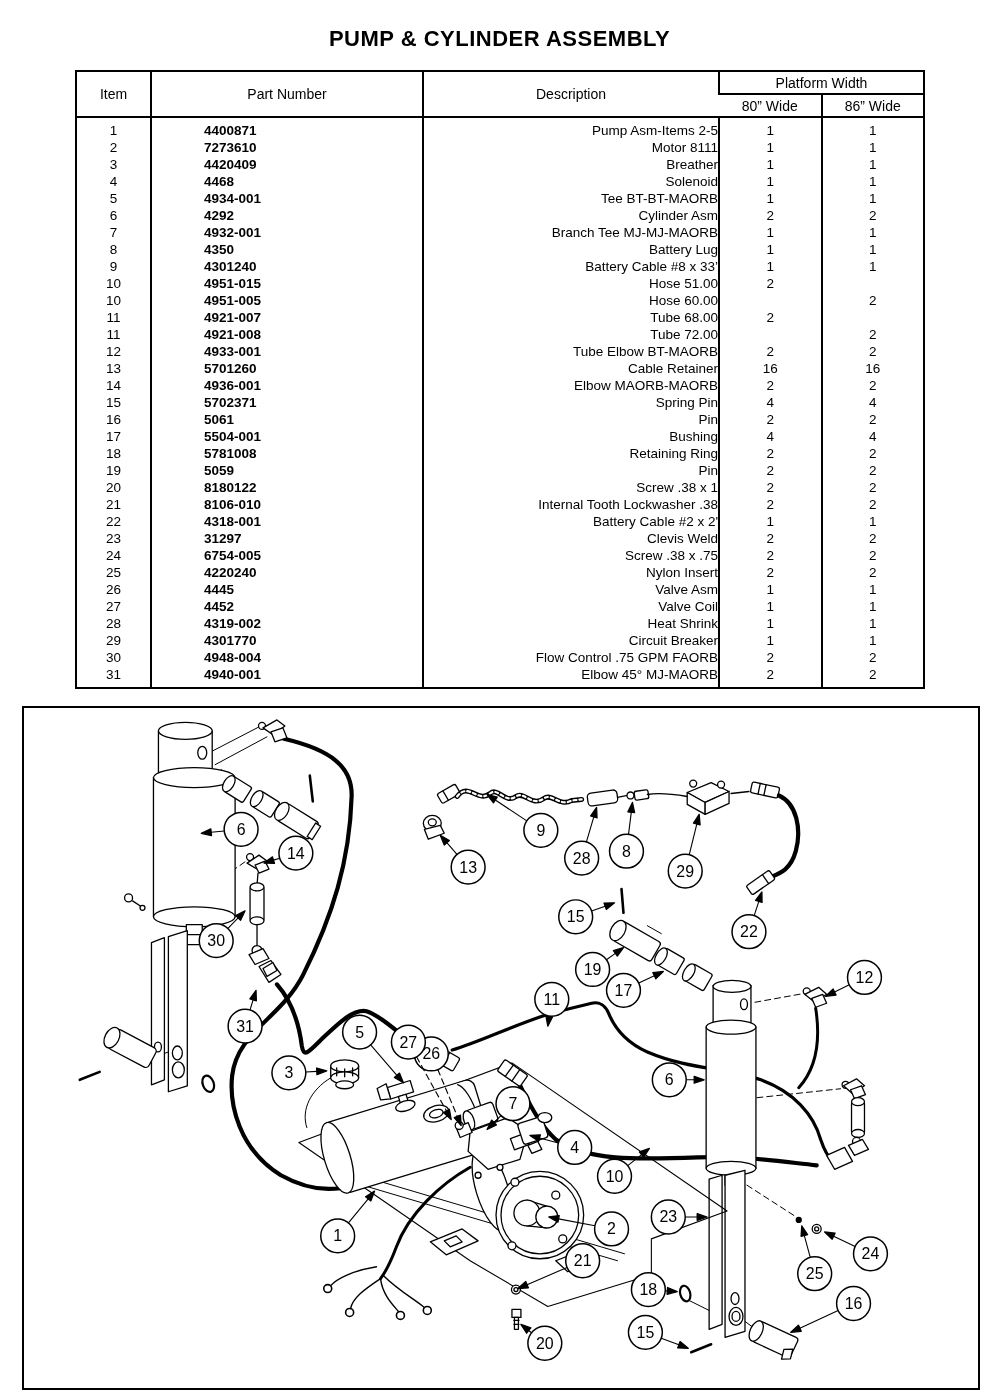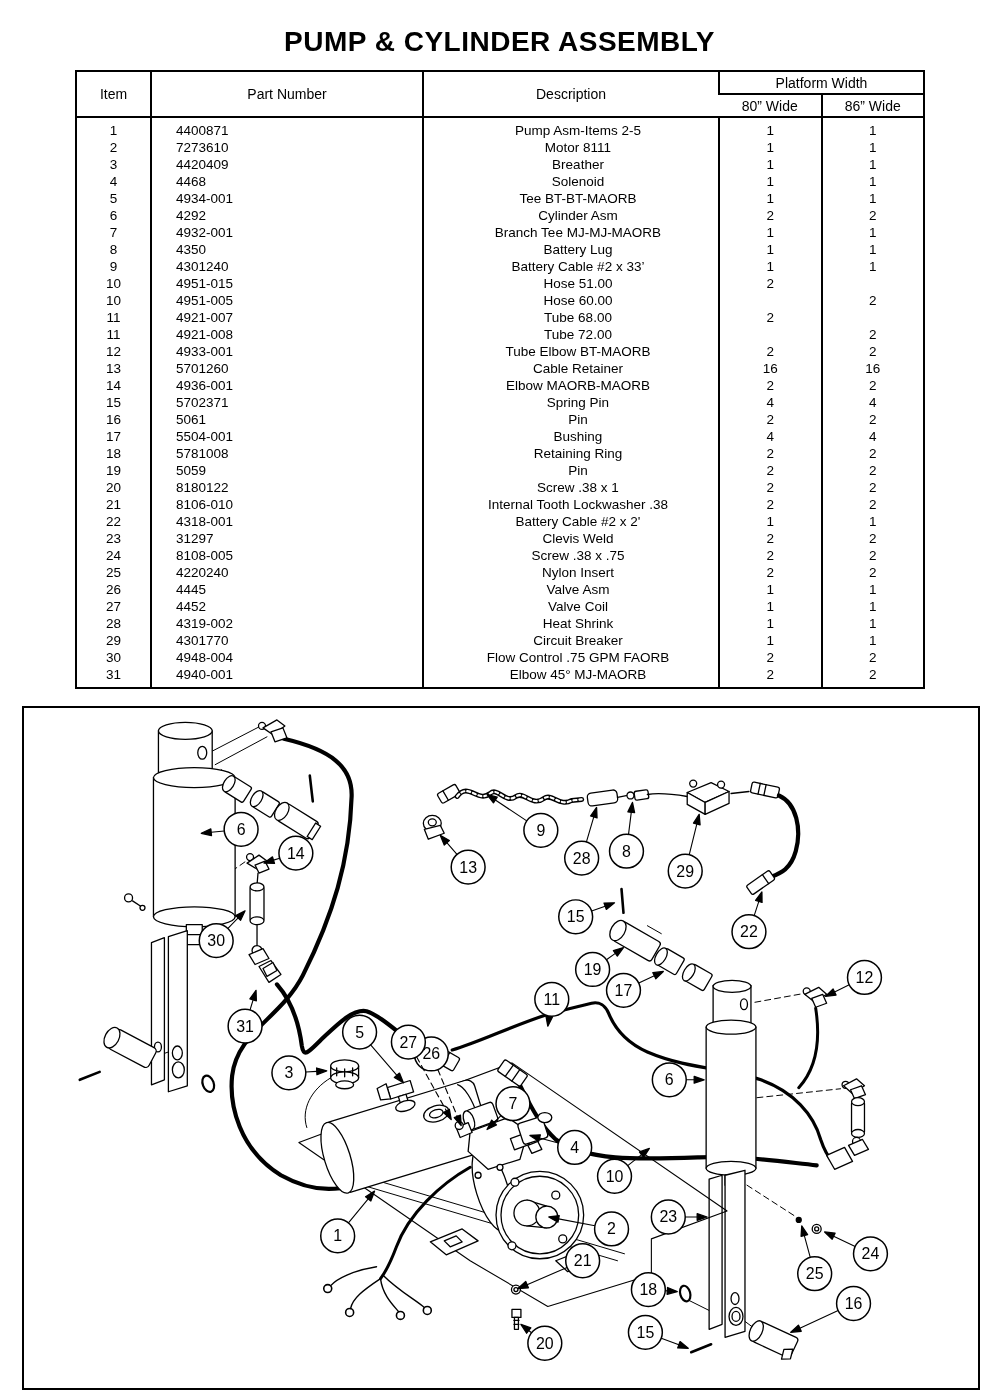--- a/index.html
+++ b/index.html
@@ -1,36 +1,36 @@
 <!DOCTYPE html>
 <html><head>
 <meta charset="utf-8">
 <style>
   html,body{margin:0;padding:0;background:#fff;color:#000;}
   .page{position:relative;width:999px;height:1400px;background:#fff;overflow:hidden;
         font-family:"Liberation Sans", sans-serif;}
   .title{position:absolute;top:26px;left:0;width:100%;text-align:center;
-         font-size:28px;font-weight:bold;letter-spacing:.5px;margin:0;}
+         font-size:22px;font-weight:bold;letter-spacing:.5px;margin:0;}
   table.parts{position:absolute;left:75px;top:70px;width:850px;border-collapse:collapse;
         border:2.5px solid #000;font-size:13.5px;table-layout:fixed;}
   table.parts th{font-weight:normal;font-size:14px;padding:0;}
   table.parts th,table.parts td{border-left:2px solid #000;line-height:1;}
   table.parts th:first-child,table.parts td:first-child{border-left:none;}
   th.c-item{width:73px;margin-top:40px;}
   th.c-part{width:270px;text-align:center;}
   th.c-desc{width:294px;text-align:center;padding-left:12px;}
   th.c-80{width:106px;height:21px;}
   th.c-86{width:107px;height:21px;margin-top:29px;}
   th.c-pw{border-bottom:2px solid #000;height:21px;}
   tbody td{height:17px;padding:0;}
   tbody tr:first-child td{border-top:2.5px solid #000;padding-top:4px;}
   tbody tr:last-child td{padding-bottom:4px;}
   td:nth-child(1),td:nth-child(4),td:nth-child(5){text-align:center;}
-  td:nth-child(2){text-align:left;padding-left:24px;}
-  td:nth-child(3){text-align:center;padding-left:14px;}
+  td:nth-child(2){text-align:left;padding-left:52px;font-weight:bold;}
+  td:nth-child(3){text-align:right;padding-left:14px;}
   .diagram{position:absolute;left:22px;top:706px;width:958px;height:684px;
         border:2px solid #000;box-sizing:border-box;}
   .diagram svg{display:block;width:100%;height:100%;}
 </style>
 </head>
 <body>
 
 <div class="page">
 
   <h1 class="title">PUMP &amp; CYLINDER ASSEMBLY</h1>
@@ -101,21 +101,21 @@
         <tr>
           <td>8</td>
           <td>4350</td>
           <td>Battery Lug</td>
           <td>1</td>
           <td>1</td>
         </tr>
         <tr>
           <td>9</td>
           <td>4301240</td>
-          <td>Battery Cable #2 x 33’</td>
+          <td>Battery Cable #8 x 33’</td>
           <td>1</td>
           <td>1</td>
         </tr>
         <tr>
           <td>10</td>
           <td>4951-015</td>
           <td>Hose 51.00</td>
           <td>2</td>
           <td></td>
         </tr>
@@ -219,21 +219,21 @@
         </tr>
         <tr>
           <td>23</td>
           <td>31297</td>
           <td>Clevis Weld</td>
           <td>2</td>
           <td>2</td>
         </tr>
         <tr>
           <td>24</td>
-          <td>8108-005</td>
+          <td>6754-005</td>
           <td>Screw .38 x .75</td>
           <td>2</td>
           <td>2</td>
         </tr>
         <tr>
           <td>25</td>
           <td>4220240</td>
           <td>Nylon Insert</td>
           <td>2</td>
           <td>2</td>

